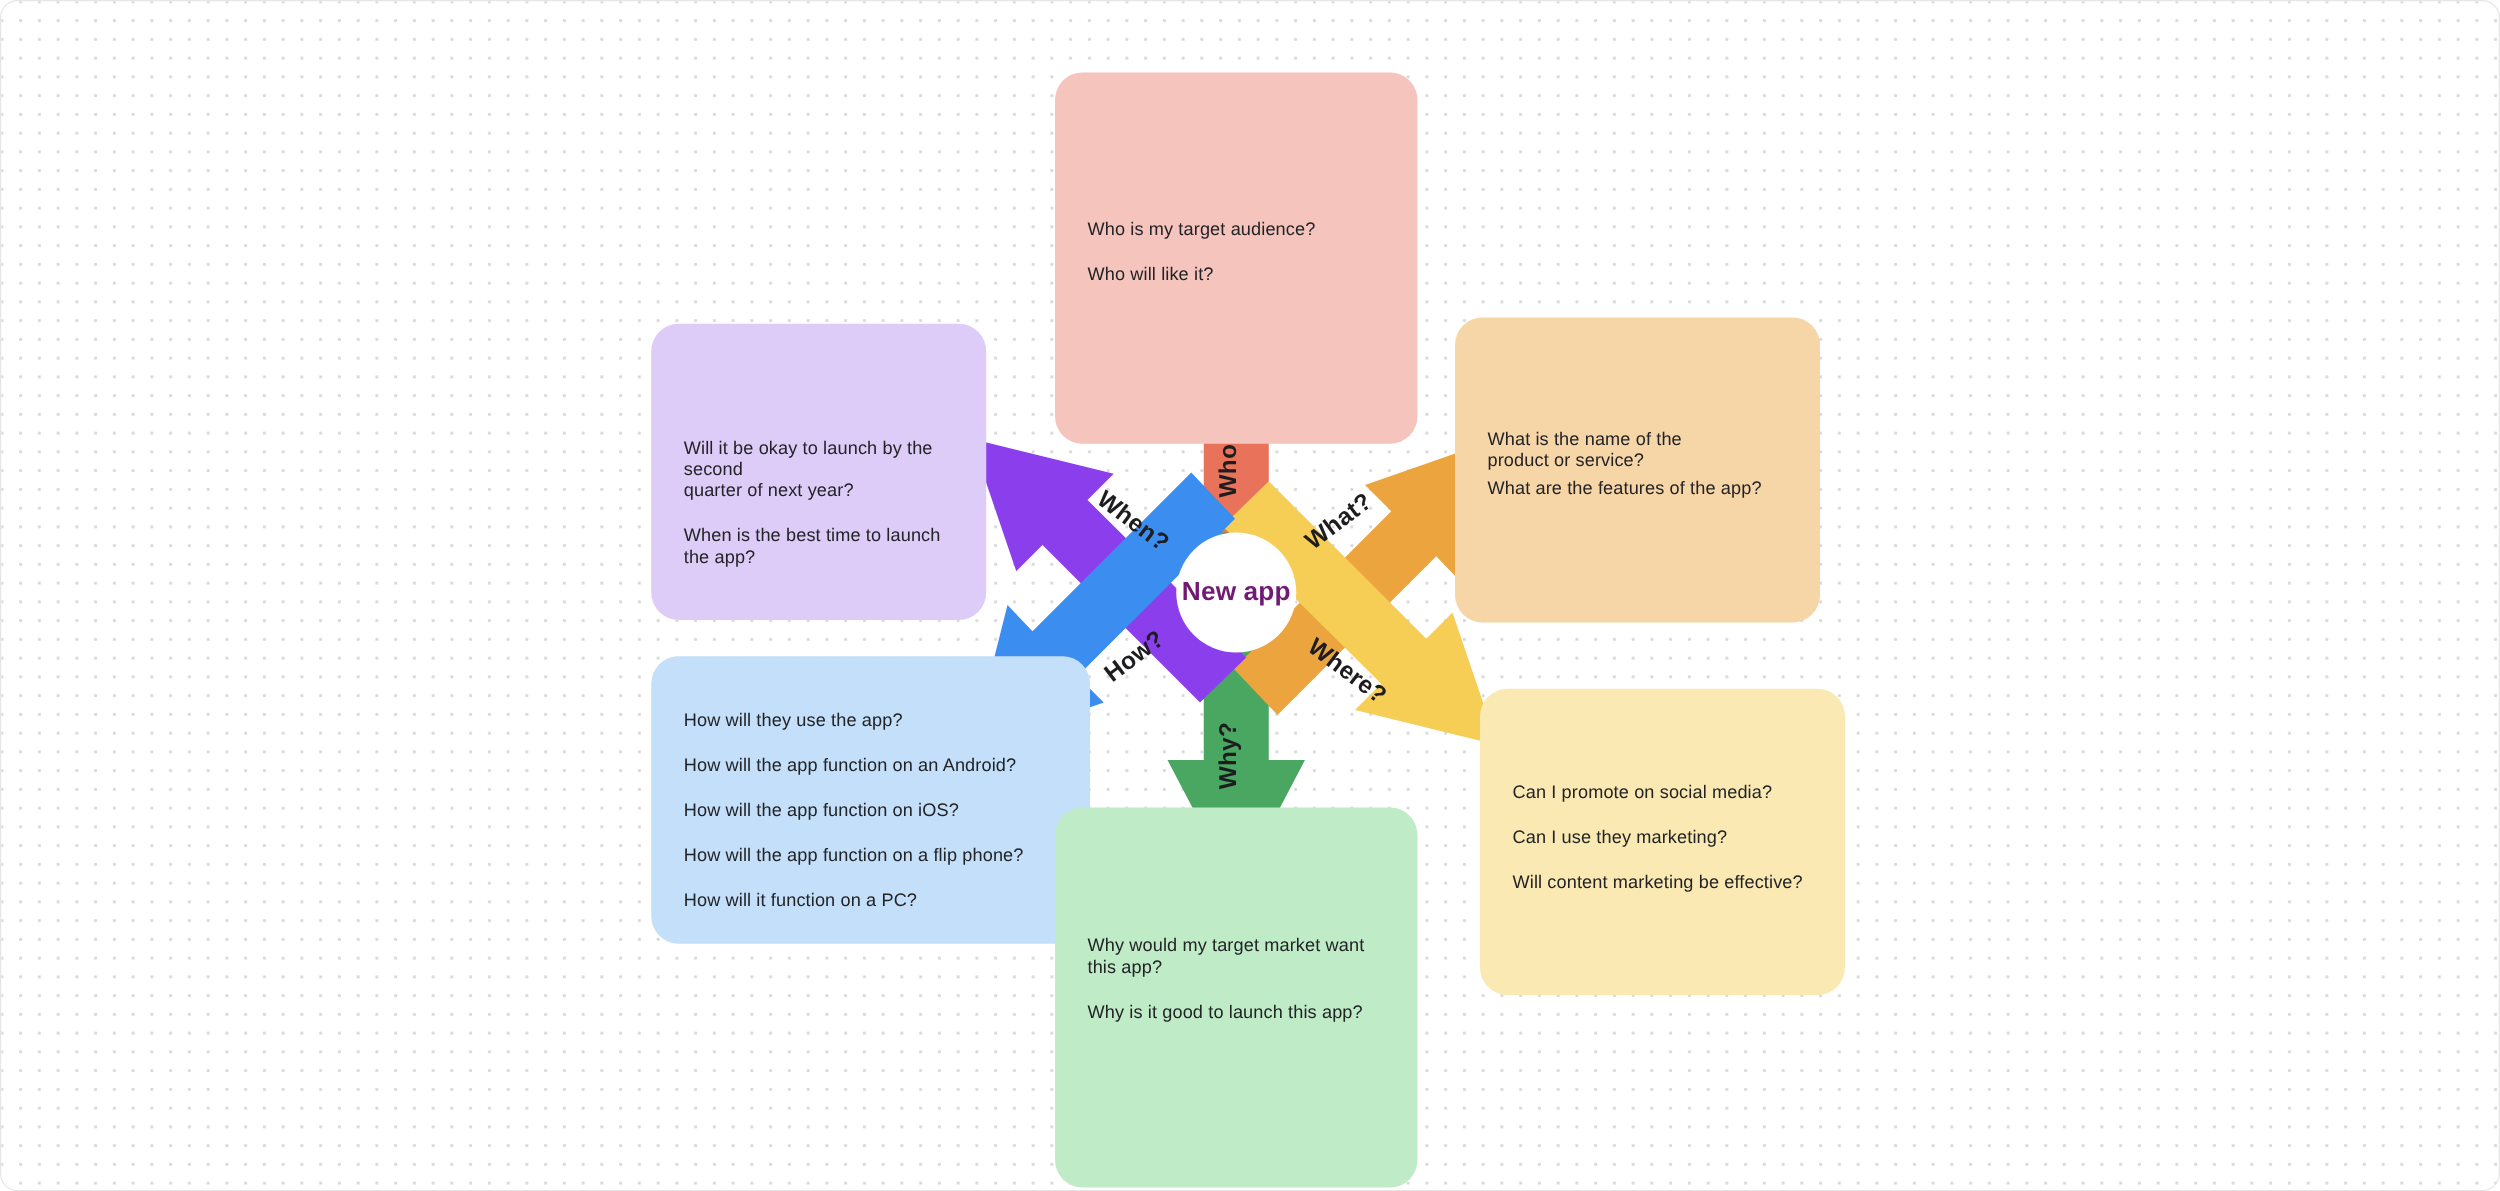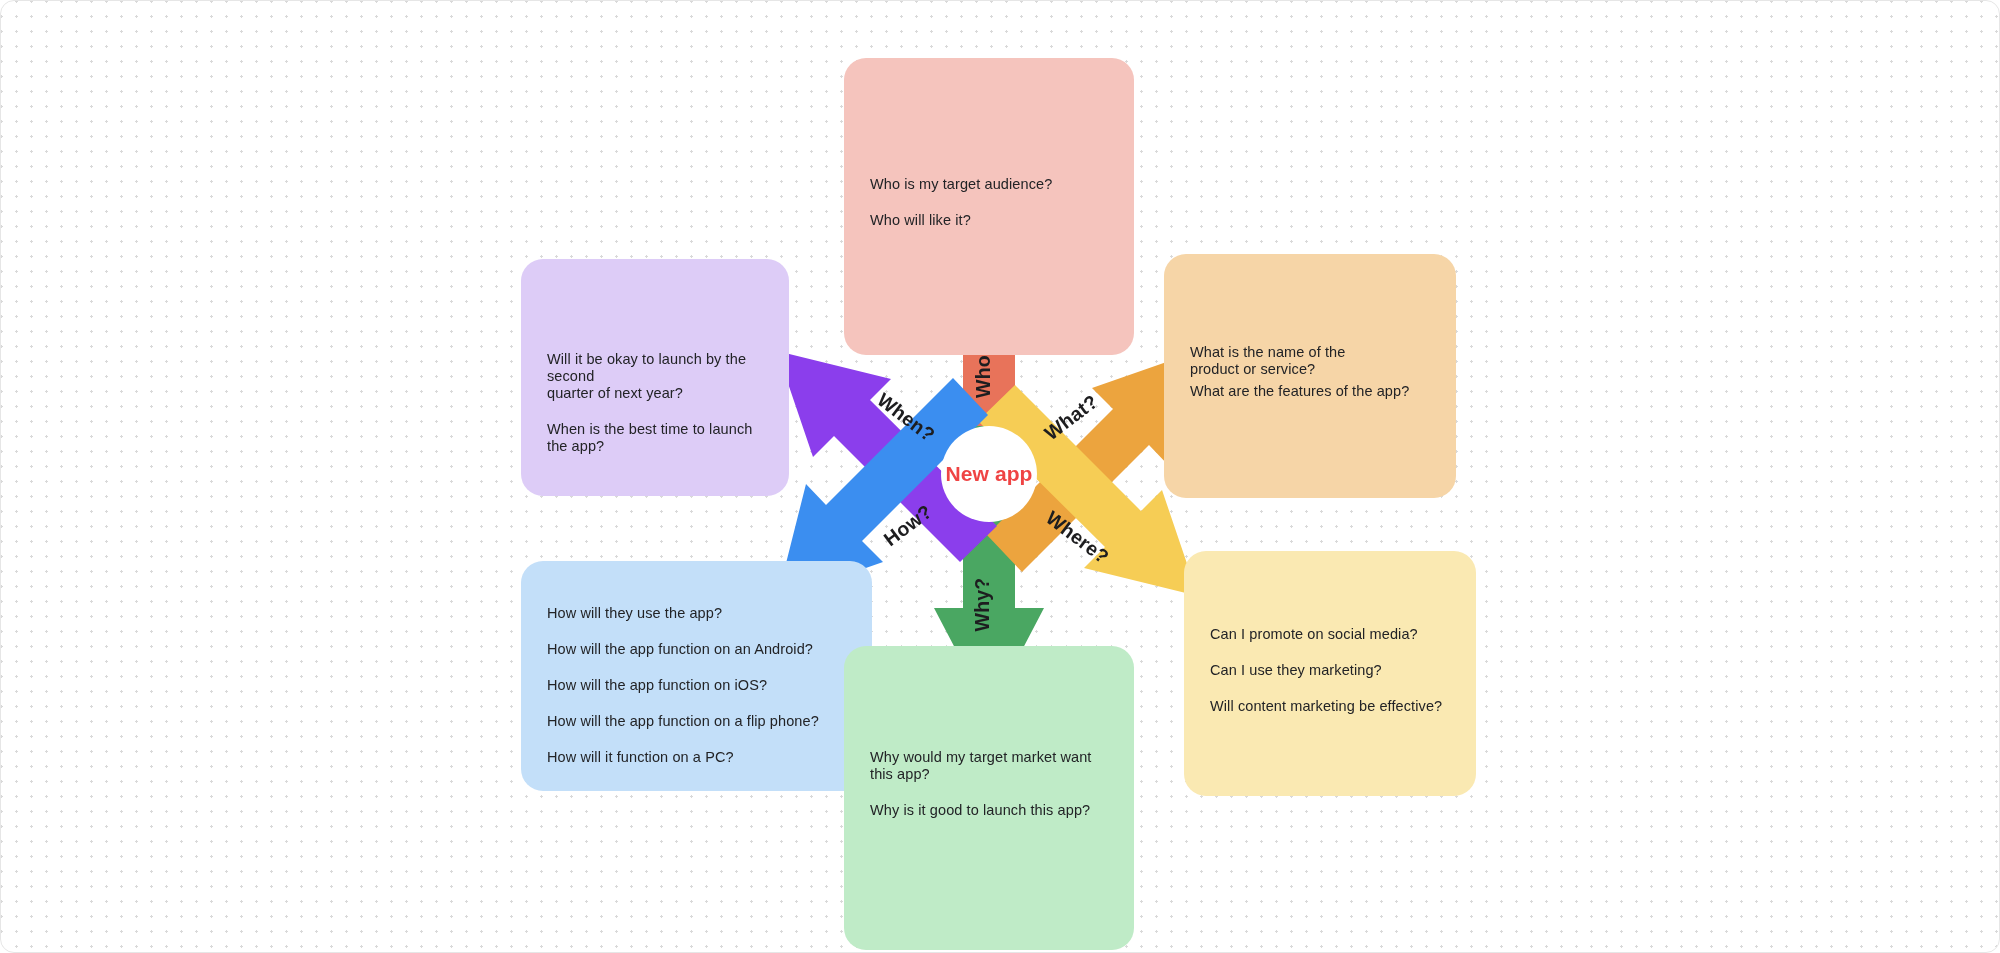--- a/index.html
+++ b/index.html
@@ -34,21 +34,21 @@
     color:#222326;
     margin:0 0 19px 0;
     letter-spacing:0.1px;
   }
   .panel p:last-child { margin-bottom:0; }
 
   
   #panel-who   { left:843px;  top:57px;  width:290px; height:297px; background:#f5c4bd; }
   #panel-when  { left:520px;  top:258px; width:268px; height:237px; background:#ddccf7; }
   #panel-what  { left:1163px; top:253px; width:292px; height:244px; background:#f6d5a7; }
-  #panel-how   { left:520px;  top:560px; width:351px; height:230px; background:#c3dff9; }
+  #panel-how   { left:520px;  top:524px; width:351px; height:230px; background:#c3dff9; }
   #panel-where { left:1163px; top:550px; width:292px; height:245px; background:#fae9b2; }
   #panel-why   { left:843px;  top:645px; width:290px; height:304px; background:#bfebc7; }
 
   #panel-who   .lines { top:118px; }
   #panel-when  .lines { top:92px; }
   #panel-what  .lines { top:90px; }
   #panel-how   .lines { top:44px; }
   #panel-where .lines { top:75px; }
   #panel-why   .lines { top:103px; }
 
@@ -79,21 +79,21 @@
     position:absolute;
     left:940px; top:425px;
     width:96px; height:96px;
     border-radius:50%;
     background:#ffffff;
     display:flex; align-items:center; justify-content:center;
   }
   #center-circle span {
     font-size:21px;
     font-weight:700;
-    color:#ef4444;
+    color:#701a75;
     letter-spacing:0.1px;
   }
 </style>
 </head>
 <body>
 
 <div id="canvas">
 
   <svg id="arrows" viewBox="0 0 2000 953" width="2000" height="953">
 

